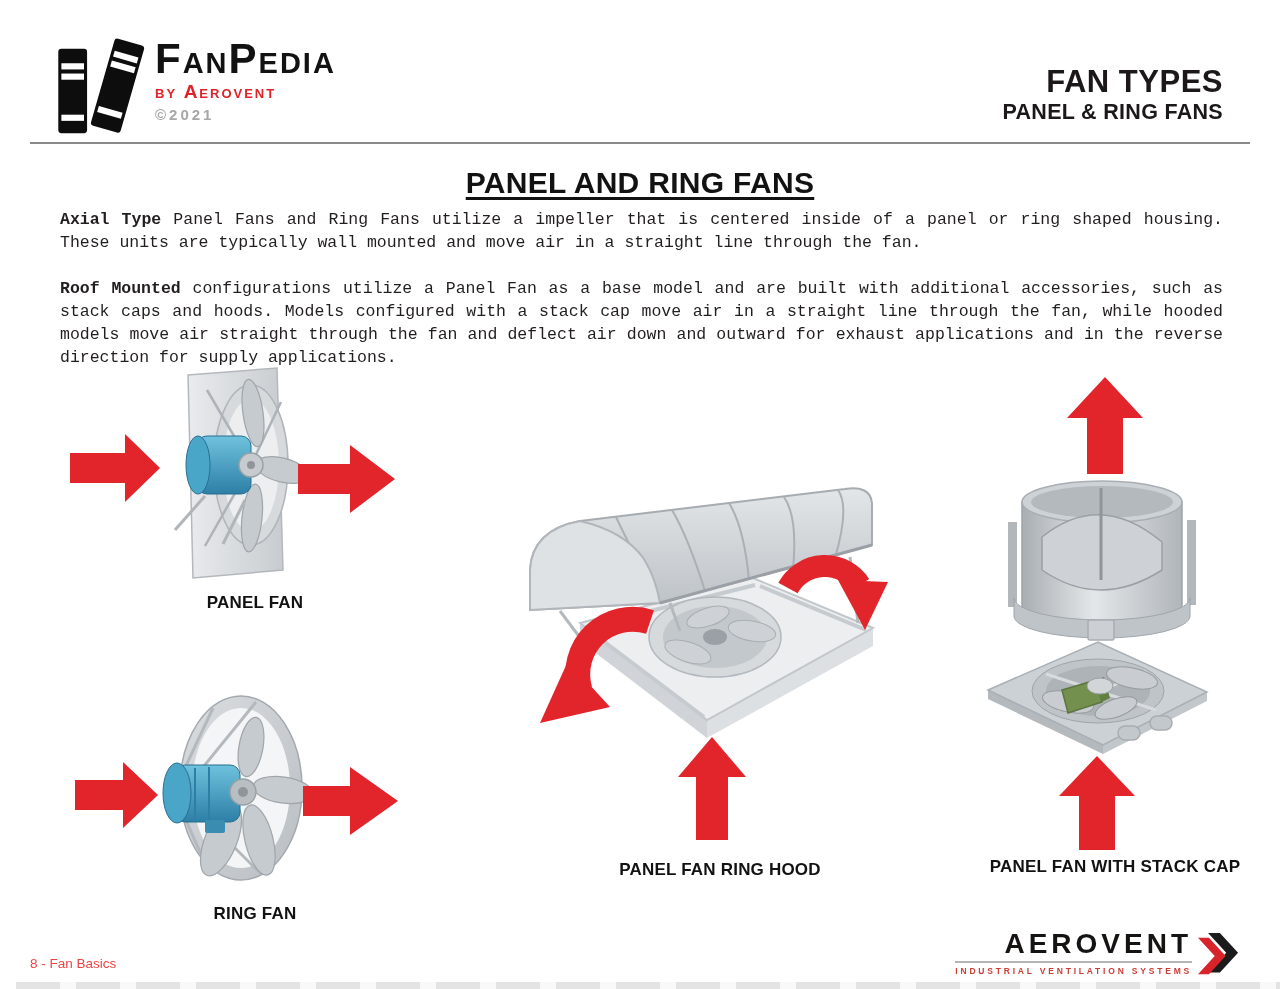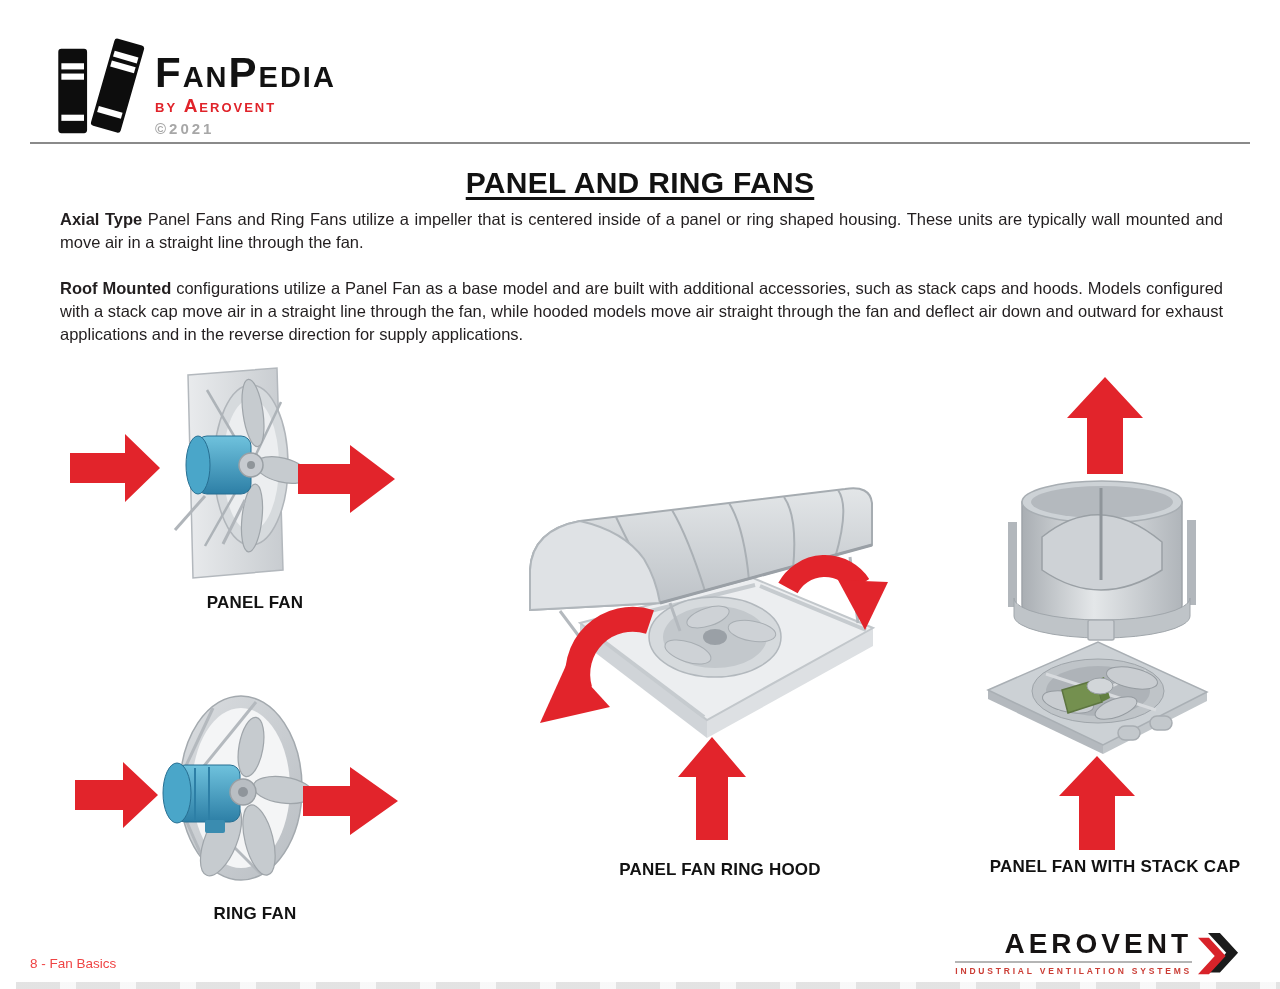--- a/index.html
+++ b/index.html
@@ -7,36 +7,36 @@
   .page {
     position: relative;
     width: 1280px; height: 989px;
     background: #ffffff;
     font-family: "Liberation Sans", sans-serif;
     color: #221e1f;
     overflow: hidden;
   }
   
   .books-logo { position:absolute; left:48px; top:38px; width:108px; height:104px; }
-  .brand-block { position:absolute; left:155px; top:52px; }
+  .brand-block { position:absolute; left:155px; top:38px; }
   .brand-name { font-size:42px; font-weight:700; font-variant-caps:small-caps; letter-spacing:2px; color:#121212; line-height:1.0; }
   .brand-byline { font-size:19px; font-weight:700; font-variant-caps:small-caps; letter-spacing:2px; color:#e0232a; line-height:1.1; margin-top:2px; }
   .brand-copyright { font-size:15px; font-weight:600; letter-spacing:3px; color:#a7a7a7; margin-top:3px; }
   .header-right { position:absolute; right:57px; top:64px; text-align:right; }
   .header-title { font-size:31px; font-weight:800; letter-spacing:0.5px; color:#1c1819; line-height:1.15; }
   .header-subtitle { font-size:21.5px; font-weight:800; letter-spacing:0.3px; color:#1c1819; line-height:1.2; }
   .header-divider { position:absolute; left:30px; top:142px; width:1220px; height:2px; background:#8a8a8a; }
   
   .main-heading {
     position:absolute; left:0; top:166px; width:100%;
     text-align:center; font-size:30px; font-weight:800; letter-spacing:0.3px; color:#121212;
     text-decoration: underline; text-decoration-thickness:2.5px; text-underline-offset:4px;
   }
   .body-copy { position:absolute; left:60px; top:208px; width:1163px; }
-  .body-copy p { font-size:16.5px; line-height:23px; text-align:justify; margin:0 0 23px 0; color:#221e1f; }
+  .body-copy p { font-size:16.5px; line-height:23px; text-align:justify; margin:0 0 23px 0; color:#221e1f;font-family:Liberation Mono, monospace; }
   .body-copy strong { font-weight:700; }
   
   .figure { position:absolute; text-align:center; }
   .figure svg { display:block; }
   .figure-label { font-weight:700; font-size:17px; letter-spacing:0.2px; color:#121212; margin-top:5px; }
   .fig-panel-fan { left:55px;  top:358px; width:400px; }
   .fig-ring-fan  { left:55px;  top:692px; width:400px; }
   .fig-hood      { left:520px; top:485px; width:400px; }
   .fig-stack-cap { left:950px; top:372px; width:330px; }
   
@@ -69,20 +69,24 @@
       <rect x="55" y="70" width="24" height="6" fill="#ffffff"></rect>
     </g>
   </svg>
 
   <div class="brand-block">
     <div class="brand-name">FanPedia</div>
     <div class="brand-byline">by Aerovent</div>
     <div class="brand-copyright">©2021</div>
   </div>
 
+  <div class="header-right">
+    <div class="header-title">FAN TYPES</div>
+    <div class="header-subtitle">PANEL &amp; RING FANS</div>
+  </div>
 
   <div class="header-divider"></div>
 
   <div class="main-heading">PANEL AND RING FANS</div>
 
   <div class="body-copy">
     <p><strong>Axial Type</strong><span> Panel Fans and Ring Fans utilize a impeller that is centered inside of a panel or ring shaped housing. These units are typically wall mounted and move air in a straight line through the fan.</span></p>
     <p><strong>Roof Mounted</strong><span> configurations utilize a Panel Fan as a base model and are built with additional accessories, such as stack caps and hoods. Models configured with a stack cap move air in a straight line through the fan, while hooded models move air straight through the fan and deflect air down and outward for exhaust applications and in the reverse direction for supply applications.</span></p>
   </div>
 

